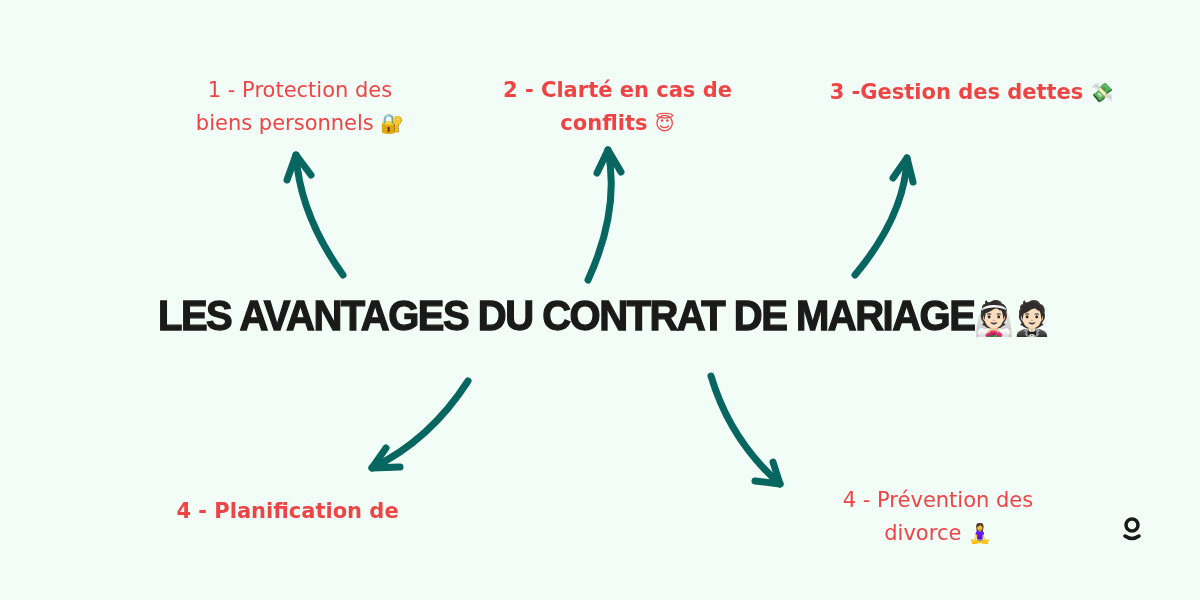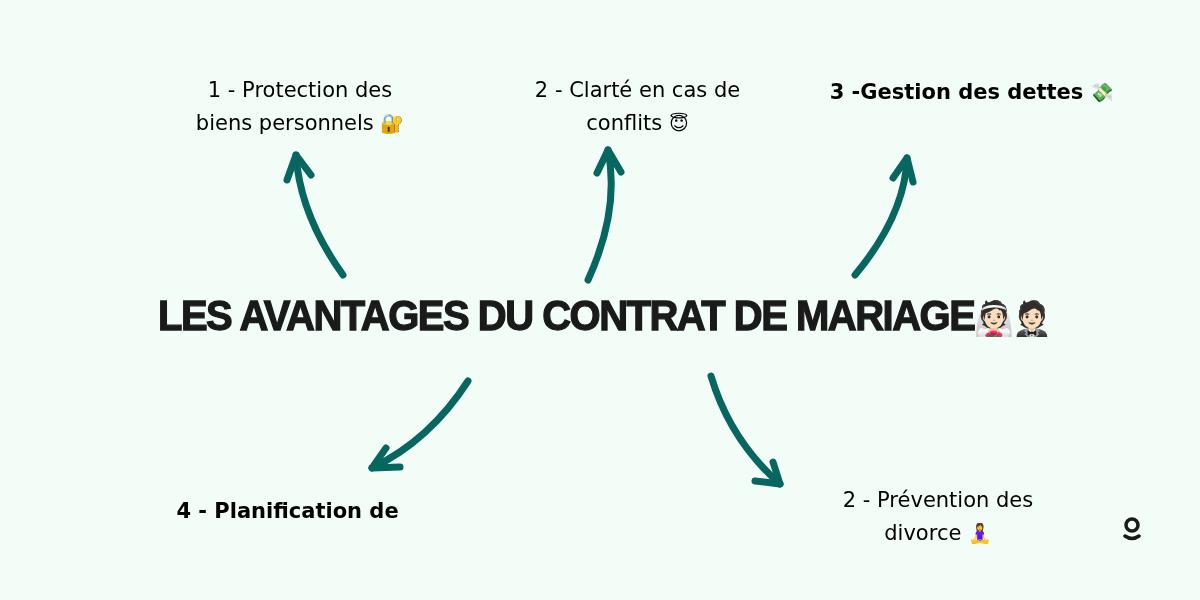--- a/index.html
+++ b/index.html
@@ -1,17 +1,17 @@
 <!DOCTYPE html>
 <html><head>
 <meta charset="utf-8">
 <style>
   html, body { margin:0; padding:0; }
   body { width:1200px; height:600px; background:#f2fdf8; position:relative; overflow:hidden; font-family:"DejaVu Sans", sans-serif; color:#1f2321; }
-  .label { position:absolute; text-align:center; font-size:21px; line-height:33px; color:#000000; }
+  .label { position:absolute; text-align:center; font-size:21px; line-height:33px; color:#ef4444; }
   .title { position:absolute; left:158px; top:293px; width:900px; font-family:"Liberation Sans", sans-serif; font-weight:900; font-size:40px; letter-spacing:-1.5px; color:#1a1a1a; white-space:nowrap; transform:scaleY(1.05); -webkit-text-stroke:1.2px #1a1a1a; }
   svg.arrows { position:absolute; left:0; top:0; }
   .logo { position:absolute; left:1122px; top:516px; }
   .emoji { font-size:19px; }
 </style>
 </head>
 <body>
 
 <svg class="arrows" width="1200" height="600" viewBox="0 0 1200 600" fill="none" stroke="#07665f" stroke-width="7" stroke-linecap="round" stroke-linejoin="round">
   <g>
@@ -34,36 +34,36 @@
       <path d="M711 376 Q730 440 780 484"></path>
       <path d="M773 462 L780 484 L755 481"></path>
     </g>
 </svg>
 
 <div class="label" style="left:170px; top:74px; width:260px;">
   <div>1 - Protection des</div>
   <div><span>biens personnels</span> <span class="emoji">🔐</span></div>
 </div>
 
-<div class="label" style="left:500px; top:74px; width:275px;">
+<div class="label" style="left:480px; top:74px; width:275px;font-weight:bold;">
   <div>2 - Clarté en cas de</div>
   <div><span>conflits</span> <span class="emoji">😇</span></div>
 </div>
 
 <div class="label" style="left:822px; top:76px; width:300px;font-weight:bold;">
   <div><span>3 -Gestion des dettes</span> <span class="emoji">💸</span></div>
 </div>
 
 <div class="title"><span>LES AVANTAGES DU CONTRAT DE MARIAGE</span><span class="emoji" style="font-size:32px; -webkit-text-stroke:0;">👰🏻🤵🏻</span></div>
 
 <div class="label" style="left:150px; top:495px; width:275px;font-weight:bold;">
   <div>4 - Planification de</div>
 </div>
 
 <div class="label" style="left:808px; top:484px; width:260px;">
-  <div>2 - Prévention des</div>
+  <div>4 - Prévention des</div>
   <div><span>divorce</span> <span class="emoji">🧘‍♀️</span></div>
 </div>
 
 <svg class="logo" width="20" height="26" viewBox="0 0 20 26">
   <circle cx="10" cy="9" r="6" fill="none" stroke="#1a1a1a" stroke-width="3.5"></circle>
   <path d="M3 20 Q10 25 17 20" fill="none" stroke="#1a1a1a" stroke-width="3.5" stroke-linecap="round"></path>
 </svg>
 
 </body></html>

